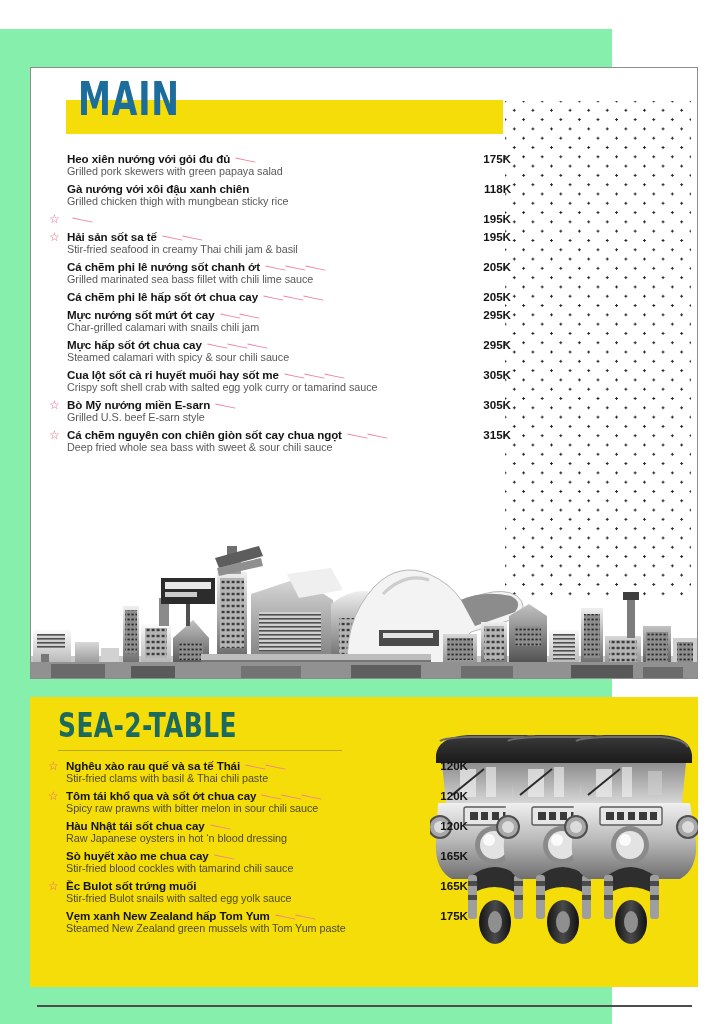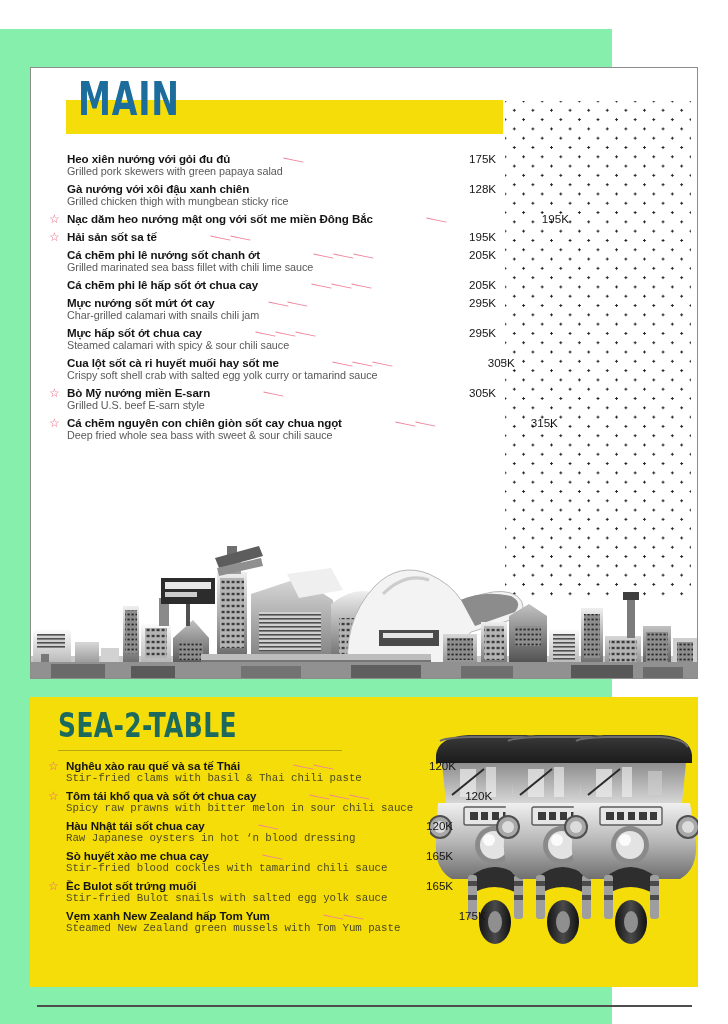--- a/index.html
+++ b/index.html
@@ -84,21 +84,20 @@
     position: relative;
     padding: 0 0 0 18px;
     margin-bottom: 5px;
   }
   .item:last-child { margin-bottom: 0; }
 
   .item-top {
     display: flex;
     align-items: baseline;
     white-space: nowrap;
-    gap: 48px;
   }
 
   .star {
     position: absolute;
     left: 0px;
     top: 1px;
     width: 13px;
     height: 13px;
     color: #e8607c;
     font-size: 12px;
@@ -121,34 +120,34 @@
     line-height: 11px;
     position: relative;
     top: -0.5px;
   }
   .chilis span { display: inline-block; transform: rotate(12deg); }
 
   .dotfill { flex: 1 1 auto; }
 
   .price {
     font-size: 11.6px;
-    font-weight: 400;
+    font-weight: 700;
     color: #141414;
-    text-align: left;
+    text-align: right;
     min-width: 42px;
   }
 
   .desc {
     font-size: 10.8px
     ;color: #595959;
     margin-top: 0px;
     letter-spacing: -0.05px;
     white-space: nowrap;
   }
-  .desc-sea { color: #4e4a22; font-family: Liberation Mono, monospace; }
+  .desc-sea { color: #4e4a22; }
 
   
   .city {
     position: absolute;
     left: 0;
     bottom: 0;
     width: 668px;
     height: 140px;
     overflow: hidden;
     z-index: 2;
@@ -228,41 +227,41 @@
             <span class="chilis"><span>⸺</span></span>
             <span class="dotfill"></span>
             <span class="price">175K</span>
           </div>
           <div class="desc ">Grilled pork skewers with green papaya salad</div>
         </div>
         <div class="item">
           <div class="item-top">
             <span class="name">Gà nướng với xôi đậu xanh chiên</span>
             <span class="dotfill"></span>
-            <span class="price">128K</span>
+            <span class="price">118K</span>
           </div>
           <div class="desc ">Grilled chicken thigh with mungbean sticky rice</div>
         </div>
         <div class="item">
           <span class="star">☆</span>
           <div class="item-top">
-            <span class="name">Nạc dăm heo nướng mật ong với sốt me miền Đông Bắc</span>
             <span class="chilis"><span>⸺</span></span>
             <span class="dotfill"></span>
             <span class="price">195K</span>
           </div>
         </div>
         <div class="item">
           <span class="star">☆</span>
           <div class="item-top">
             <span class="name">Hải sản sốt sa tế</span>
             <span class="chilis"><span>⸺</span><span>⸺</span></span>
             <span class="dotfill"></span>
             <span class="price">195K</span>
           </div>
+          <div class="desc ">Stir-fried seafood in creamy Thai chili jam &amp; basil</div>
         </div>
         <div class="item">
           <div class="item-top">
             <span class="name">Cá chẽm phi lê nướng sốt chanh ớt</span>
             <span class="chilis"><span>⸺</span><span>⸺</span><span>⸺</span></span>
             <span class="dotfill"></span>
             <span class="price">205K</span>
           </div>
           <div class="desc ">Grilled marinated sea bass fillet with chili lime sauce</div>
         </div>

